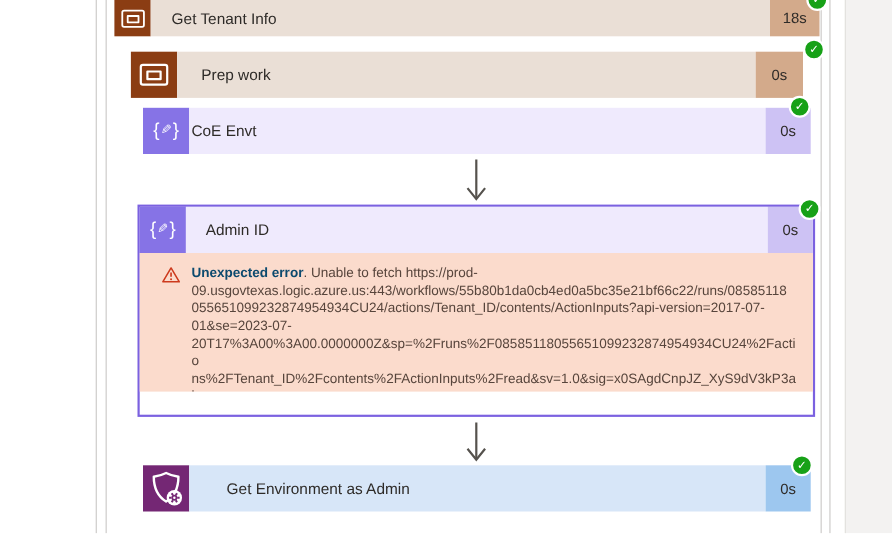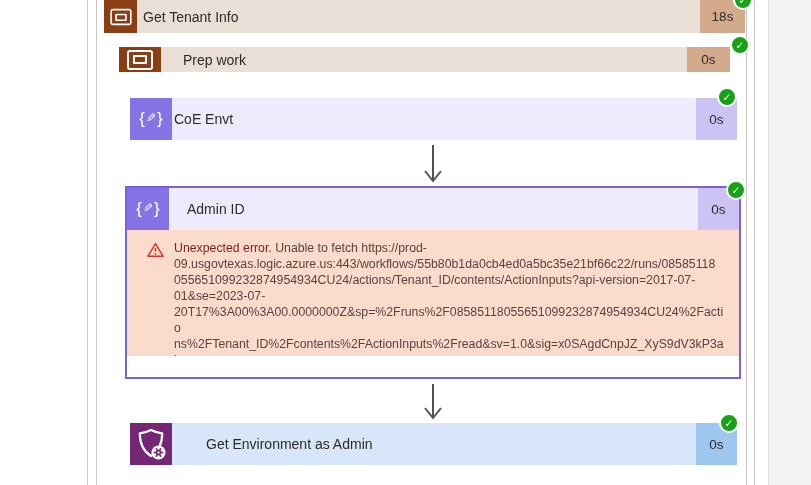--- a/index.html
+++ b/index.html
@@ -40,24 +40,24 @@
   .compose-glyph .pencil{font-size:12px;margin:0 1px;transform:scaleX(-1) translateY(-1px);}
 
   
   .admin .iconbox{background:var(--admin-magenta,#742774);}
   .admin .label{background:var(--admin-bar,#d7e6f8);}
   .admin .badge{background:var(--admin-badge,#9dc7ef);}
 
   
   .card-a{left:104px;top:0;width:641px;height:33px;}
   .card-a .iconbox{width:33px;}
-  .card-a .label{padding-left:6px;}
+  .card-a .label{padding-left:19px;}
   .card-a .badge{width:45px;}
 
-  .card-b{left:119px;top:47px;width:611px;height:25px;}
+  .card-b{left:119px;top:47px;width:611px;height:42px;}
   .card-b .iconbox{width:42px;}
   .card-b .label{padding-left:22px;}
   .card-b .badge{width:43px;}
 
   .card-c{left:130px;top:98px;width:607px;height:42px;}
   .card-c .iconbox{width:42px;}
   .card-c .label{padding-left:2px;}
   .card-c .badge{width:41px;}
 
   
@@ -65,21 +65,21 @@
     border:2px solid var(--selected-border,#7b61e0);background:#fff;z-index:1;
     box-sizing:border-box;cursor:pointer;}
   .card-d .head{display:flex;height:42px;}
   .card-d .iconbox{width:42px;background:var(--compose-purple,#8673e6);}
   .card-d .label{padding-left:18px;background:var(--compose-bar,#efeafd);}
   .card-d .badge{width:41px;background:var(--compose-badge,#cdc2f4);}
   .error-panel{height:126px;background:var(--error-bg,#fbdbcc);display:flex;
     padding:10px 12px 0 20px;box-sizing:border-box;overflow:hidden;}
   .error-panel svg{flex:0 0 auto;margin:2px 10px 0 0;}
   .error-text{font-size:12.3px;line-height:16px;color:#57453c;overflow-wrap:anywhere;}
-  .error-text .b{font-weight:normal;color:#7f1d1d;}
+  .error-text .b{font-weight:bold;color:#0c4a6e;}
   .error-lines{white-space:pre-line;}
 
   .card-e{left:130px;top:423px;width:607px;height:42px;}
   .card-e .iconbox{width:42px;}
   .card-e .label{padding-left:34px;}
   .card-e .badge{width:41px;}
 
   
   .check{position:absolute;width:16px;height:16px;border-radius:50%;
     background:var(--success-green,#17a117);border:2px solid #fff;z-index:3;

